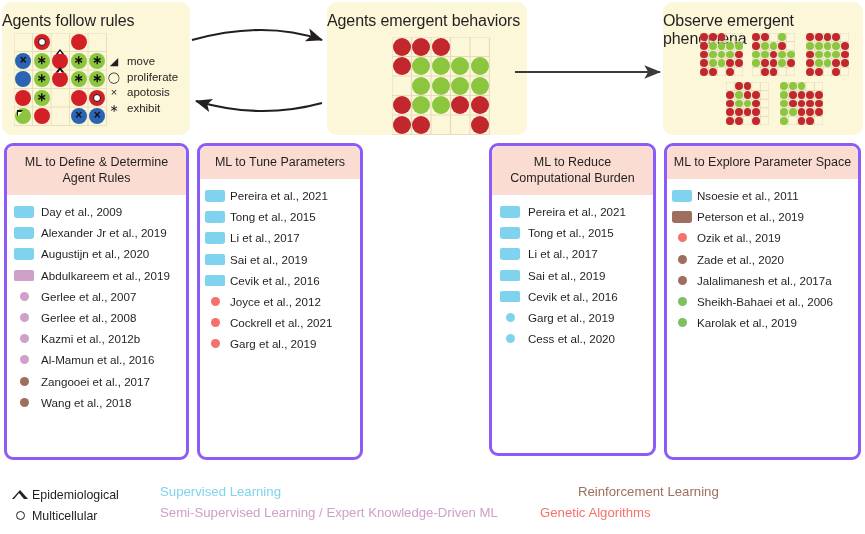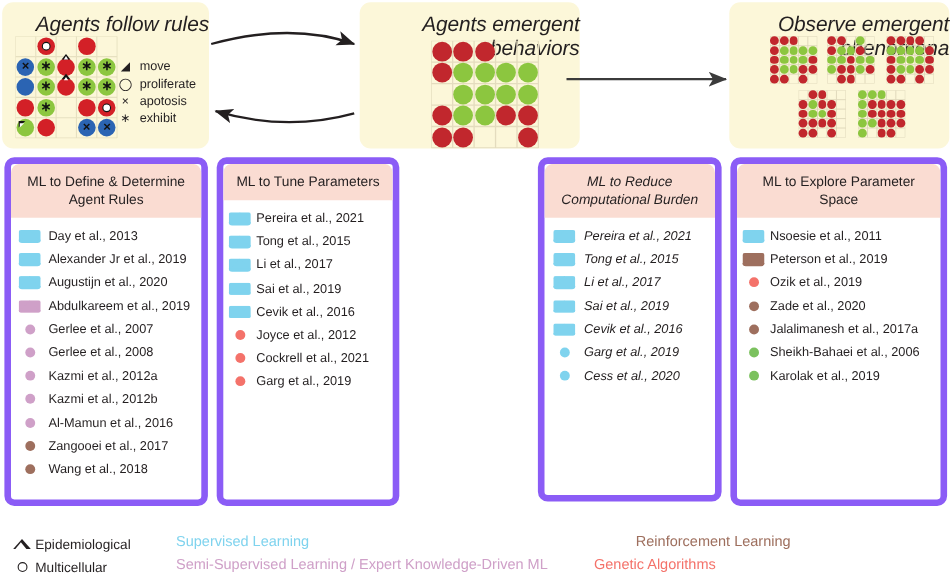--- a/index.html
+++ b/index.html
@@ -18,23 +18,22 @@
   
   .panel {
     position: absolute;
     background: #fcf7d9;
     border-radius: 10px;
   }
   .panel-title {
     position: absolute;
     left: 0; right: 0;
     top: 10px;
-    text-align: right;
-    font-style: italic;
-    font-size: 19px;
+    text-align: left;
+    font-size: 16px;
     color: #231f20;
     letter-spacing: -0.1px;
   }
   #panel-1 { left: 2px;   top: 2px; width: 188px; height: 133px; }
   #panel-2 { left: 327px; top: 2px; width: 200px; height: 133px; }
   #panel-3 { left: 663px; top: 2px; width: 200px; height: 133px; }
   .agent {
     position: absolute;
     border-radius: 50%;
     box-sizing: border-box;
@@ -62,21 +61,21 @@
     font-size: 11px; color: #231f20;
   }
 
   
   svg.arrows { position: absolute; left:0; top:0; width:865px; height:534px; pointer-events:none; }
 
   
   .refbox {
     position: absolute;
     background: #ffffff;
-    border: 6px solid #8b5cf6;
+    border: 3px solid #8b5cf6;
     border-radius: 9px;
     box-sizing: border-box;
     overflow: hidden;
   }
   .refbox-header {
     background: #fadcd2;
     border-radius: 8px 8px 0 0;
     text-align: center;
     font-size: 12.5px;
     line-height: 16px;
@@ -116,21 +115,21 @@
     width: 9px; height: 9px; border-radius: 50%;
   }
   .reflabel {
     font-size: 11.6px;
     color: #231f20;
     white-space: nowrap;
   }
 
   #box-1 { left: 4px;   top: 143px; width: 185px; height: 317px; }
   #box-2 { left: 197px; top: 143px; width: 166px; height: 317px; }
-  #box-3 { left: 489px; top: 143px; width: 167px; height: 313px; font-style: italic; }
+  #box-3 { left: 489px; top: 143px; width: 167px; height: 313px; }
   #box-4 { left: 664px; top: 143px; width: 197px; height: 317px; }
   #box-1 .marker-cell { width: 34px; min-width:34px; }
   #box-3 .marker-cell { width: 36px; min-width:36px; }
   #box-4 .marker-cell { width: 30px; min-width:30px; }
 
   
   .legend { position: absolute; left: 0; top: 484px; width: 865px; height: 50px; }
   .shape-legend { position: absolute; left: 8px; top: 0px; }
   .shape-row { display:flex; align-items:center; height: 21px; }
   .shape-ico { width: 24px; display:flex; align-items:center; justify-content:center; }
@@ -483,21 +482,21 @@
     <path d="M515,72 L660,72" stroke="#3b3b3b" stroke-width="2.1" fill="none" marker-end="url(#ah2)"></path>
   </svg>
 
   <div class="refbox" id="box-1">
     <div class="refbox-header">ML to Define &amp; Determine Agent Rules</div>
     <div class="refitems">
         <div class="refitem">
           <span class="marker-cell">
             <span class="m-tri" style="border-bottom-color: rgb(127, 211, 238); background: rgb(127, 211, 238);"></span>
           </span>
-          <span class="reflabel">Day et al., 2013</span>
+          <span class="reflabel">Day et al., 2009</span>
         </div>
         <div class="refitem">
           <span class="marker-cell">
             <span class="m-tri" style="border-bottom-color: rgb(127, 211, 238); background: rgb(127, 211, 238);"></span>
           </span>
           <span class="reflabel">Alexander Jr et al., 2019</span>
         </div>
         <div class="refitem">
           <span class="marker-cell">
             <span class="m-tri" style="border-bottom-color: rgb(127, 211, 238); background: rgb(127, 211, 238);"></span>
@@ -514,26 +513,20 @@
           <span class="marker-cell">
             <span class="m-cir" style="background: rgb(207, 160, 200);"></span>
           </span>
           <span class="reflabel">Gerlee et al., 2007</span>
         </div>
         <div class="refitem">
           <span class="marker-cell">
             <span class="m-cir" style="background: rgb(207, 160, 200);"></span>
           </span>
           <span class="reflabel">Gerlee et al., 2008</span>
-        </div>
-        <div class="refitem">
-          <span class="marker-cell">
-            <span class="m-cir" style="background: rgb(207, 160, 200);"></span>
-          </span>
-          <span class="reflabel">Kazmi et al., 2012a</span>
         </div>
         <div class="refitem">
           <span class="marker-cell">
             <span class="m-cir" style="background: rgb(207, 160, 200);"></span>
           </span>
           <span class="reflabel">Kazmi et al., 2012b</span>
         </div>
         <div class="refitem">
           <span class="marker-cell">
             <span class="m-cir" style="background: rgb(207, 160, 200);"></span>

